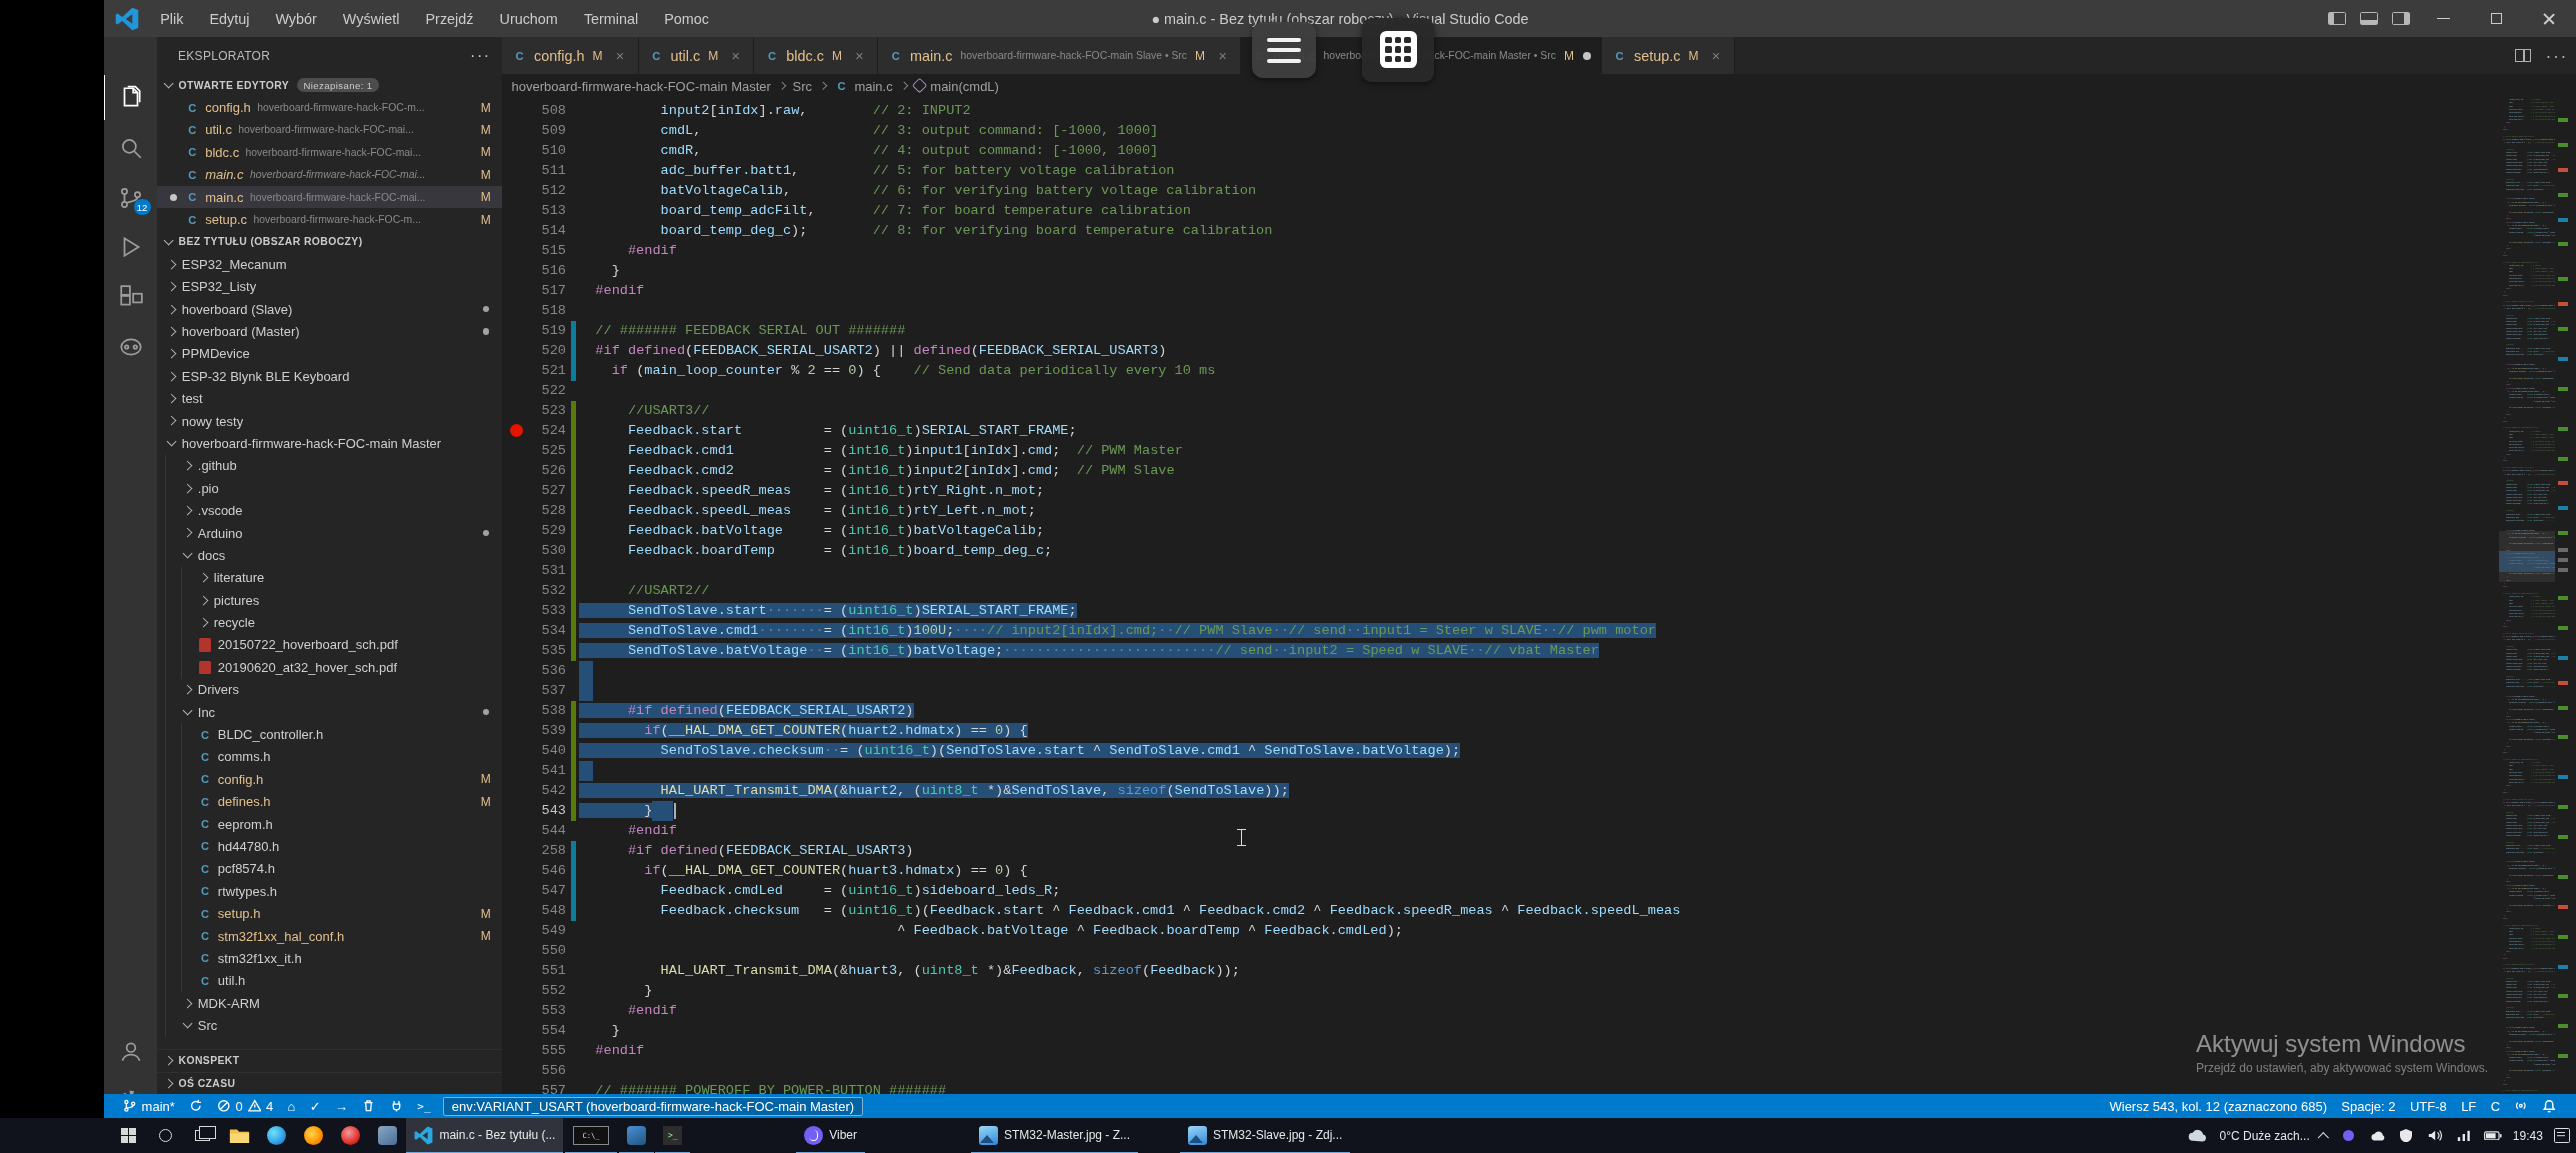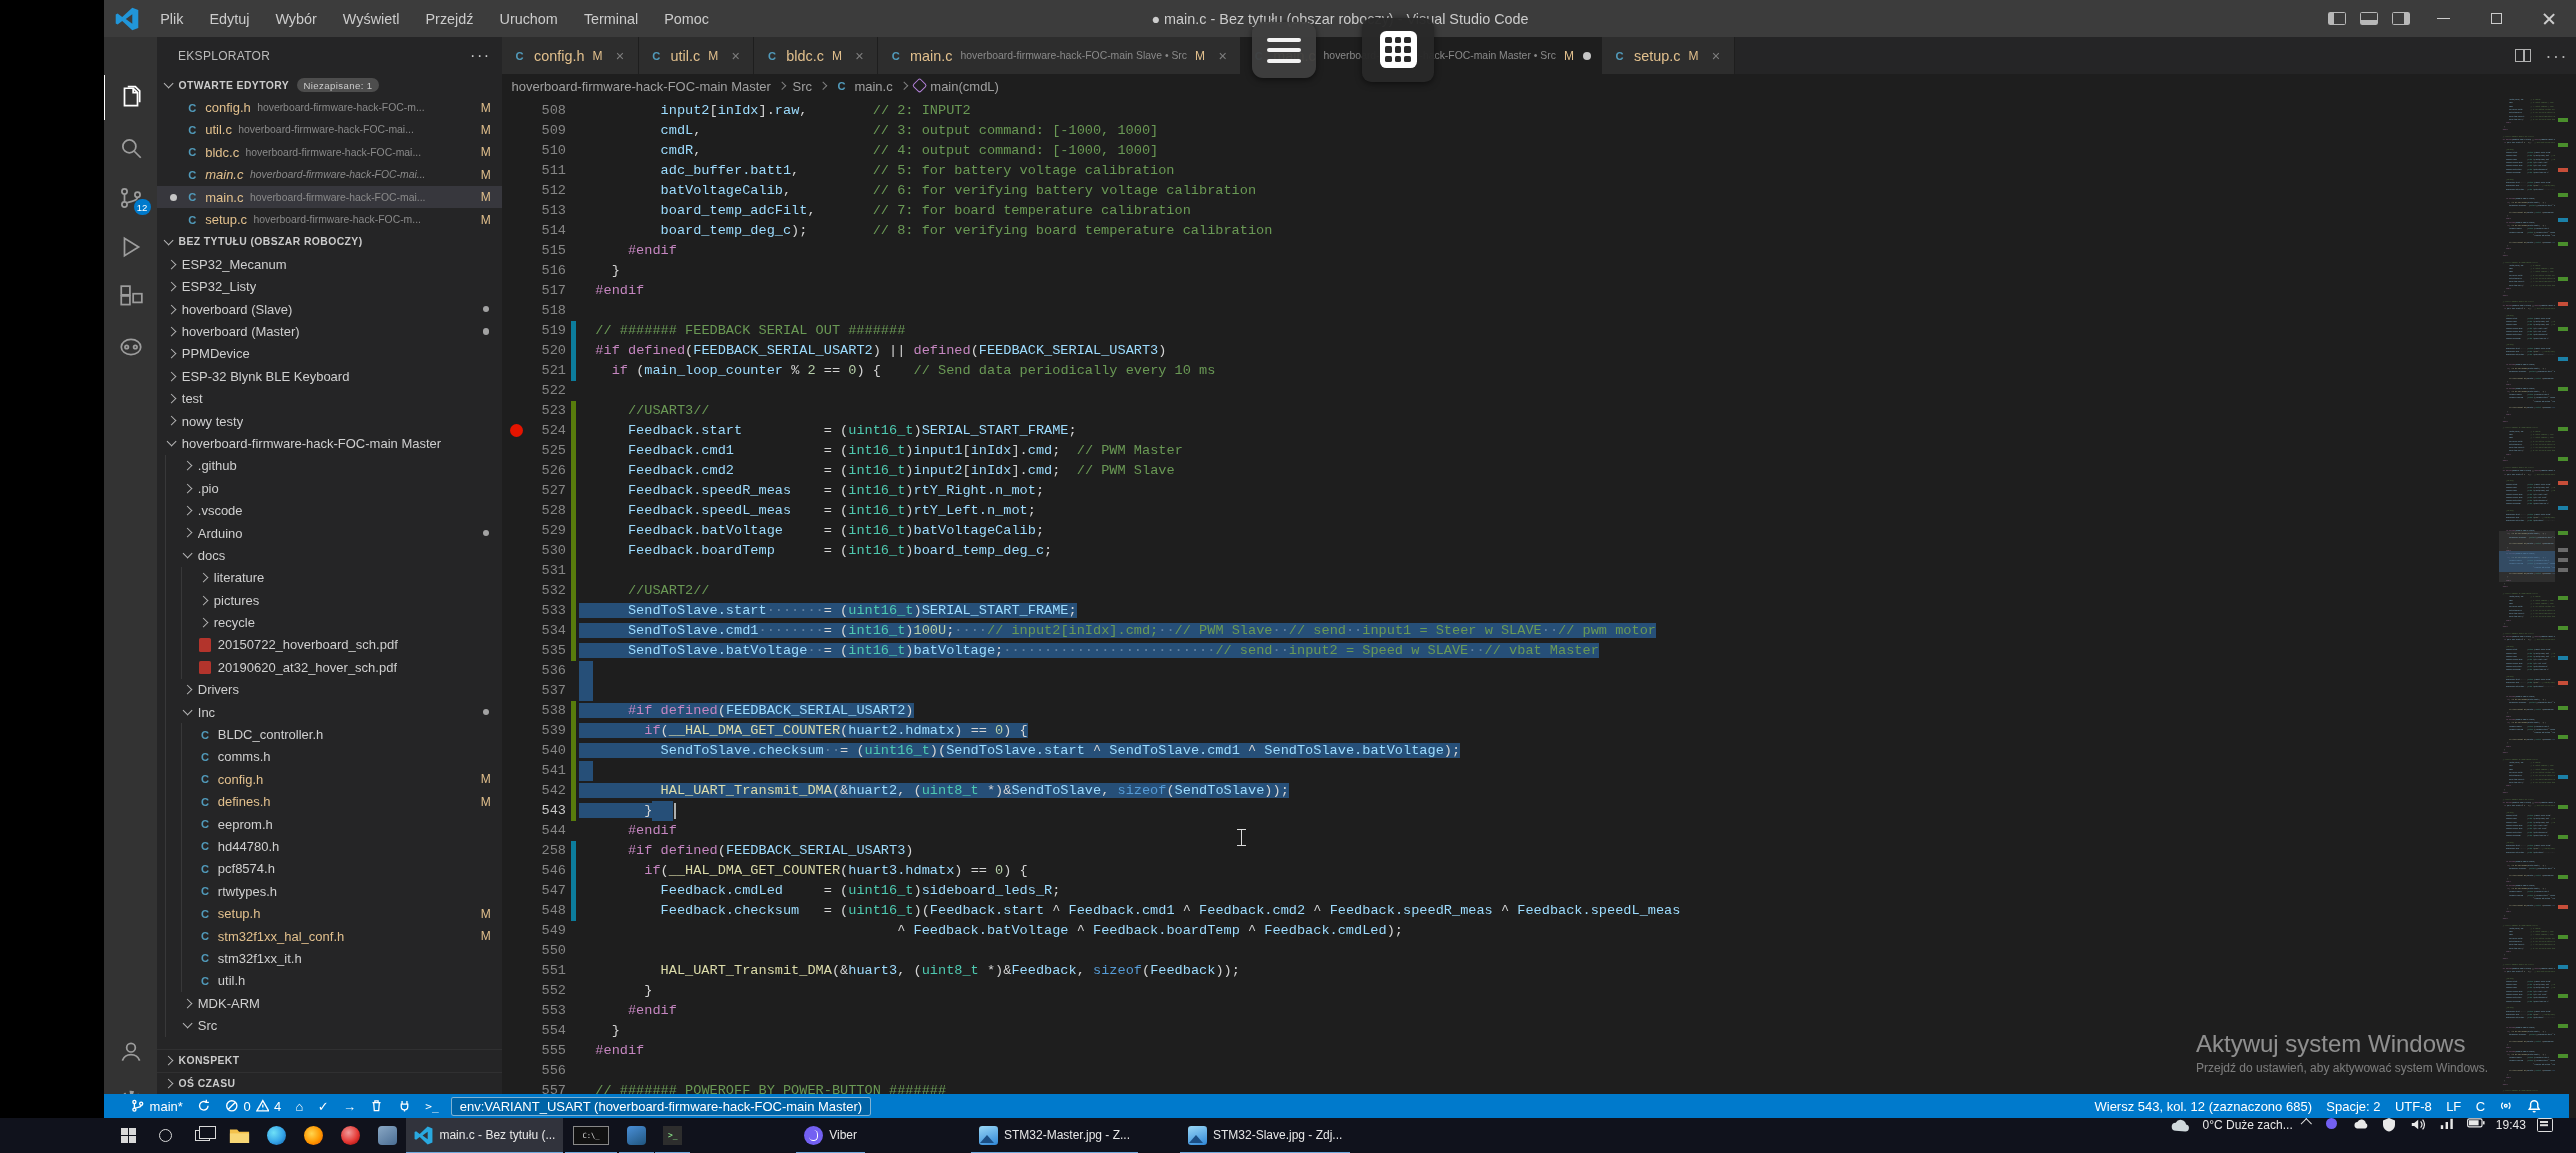--- a/index.html
+++ b/index.html
@@ -96,21 +96,21 @@
   .mm-inner{position:absolute;left:1.6px;top:0;width:320px;transform:scale(.17);transform-origin:0 0;font-family:"DejaVu Sans Mono","Liberation Mono",monospace;font-size:8px;line-height:19.5px;opacity:.75}
   .mml{white-space:pre;height:19.5px}
   .mm-slider{position:absolute;left:0;right:0;top:433px;height:51px;background:rgba(150,150,150,.14)}
   .mm-sel{position:absolute;left:0;right:0;top:453px;height:21px;background:rgba(58,110,165,.45)}
   .ruler{position:absolute;right:0;top:61px;width:21px;bottom:0;background:#1e1e1e}
   .rmark{position:absolute;left:3.2px;width:9.6px;height:4px}
   .ibeam{position:absolute;width:13px;height:21px;z-index:40;pointer-events:none}
   .ibeam::before{content:"";position:absolute;left:5.6px;top:2.4px;bottom:2.4px;width:1.6px;background:#dcdcdc}
   .ibeam::after{content:"";position:absolute;left:1.6px;top:1.6px;width:9.6px;height:1.6px;background:#dcdcdc;box-shadow:0 16px 0 #dcdcdc}
   
-  .statusbar{position:absolute;left:0;right:7px;bottom:0;height:24px;background:#007acc;color:#fff;display:flex;align-items:center;font-size:13px;padding:0 20px;white-space:nowrap}
+  .statusbar{position:absolute;left:0;right:0;bottom:0;height:24px;background:#007acc;color:#fff;display:flex;align-items:center;font-size:13px;padding:0 12px;white-space:nowrap}
   .sb-item{display:flex;align-items:center;gap:4.8px;padding:0 7.2px;height:100%}
   .sb-env{border:0.8px solid rgba(255,255,255,.5);background:rgba(0,0,0,.18);border-radius:2.4px;height:19px;margin-left:4.8px;padding:0 8px;display:flex;align-items:center}
   .sb-right{margin-left:auto;display:flex;align-items:center}
   .sb-ico{font-size:13px}
   .sb-svg{stroke:#fff;fill:none;stroke-width:1.6}
   
   .ov-burger{position:absolute;left:1252px;top:22.4px;width:64px;height:56px;border-radius:11.2px;background:rgba(62,62,62,.96);z-index:50;display:flex;flex-direction:column;justify-content:center;gap:6.4px;align-items:center;box-shadow:0 1.6px 6.4px rgba(0,0,0,.5)}
   .ov-burger i{display:block;width:34px;height:4px;border-radius:2.4px;background:#f2f2f2}
   .ov-grid{position:absolute;left:1362px;top:17.6px;width:72px;height:64px;border-radius:9.6px;background:rgba(40,40,40,.97);z-index:50;display:flex;align-items:center;justify-content:center;box-shadow:0 1.6px 6.4px rgba(0,0,0,.5)}
   .ov-grid .gsq{width:37px;height:37px;background:#fff;border-radius:6.4px;display:grid;grid-template-columns:repeat(3,1fr);grid-template-rows:repeat(3,1fr);padding:5.6px;gap:3.2px}
@@ -131,21 +131,21 @@
   .tview{width:14.4px;height:11.2px;border:1.6px solid #d9d9d9;position:relative}
   .tview::after{content:"";position:absolute;left:3.2px;top:-4.8px;width:14.4px;height:11.2px;border:1.6px solid #d9d9d9;background:#10121c}
   .circ{width:19px;height:19px;border-radius:50%}
   .sqi{width:19px;height:19px;border-radius:4px}
   .consql{width:36px;height:19px;background:#111;border:0.8px solid #888;color:#ddd;font-size:7.2px;font-family:"DejaVu Sans Mono",monospace;display:flex;align-items:center;justify-content:center}
   .termi{width:19px;height:19px;background:#2d2d2d;color:#8ef08e;font-size:8px;font-family:"DejaVu Sans Mono",monospace;display:flex;align-items:center;justify-content:center}
   .photosi{width:19px;height:19px;border-radius:3.2px;background:linear-gradient(160deg,#9ad8f7,#2f86d6);position:relative;overflow:hidden}
   .photosi::after{content:"";position:absolute;left:1.6px;bottom:1.6px;border-left:7.2px solid transparent;border-right:7.2px solid transparent;border-bottom:8.8px solid #1b4f86}
   .viberi{width:19px;height:19px;border-radius:50%;background:#7360f2;position:relative}
   .viberi::after{content:"";position:absolute;left:5.6px;top:4.8px;width:8px;height:9.6px;border:1.6px solid #fff;border-radius:0 6.4px 6.4px 6.4px;border-top:none;border-left:none}
-  .tray{margin-left:auto;display:flex;align-items:flex-start;gap:11.2px;padding-right:23px}
+  .tray{margin-left:auto;display:flex;align-items:center;gap:11.2px;padding-right:6px}
   .tray .wtxt{font-size:12px;white-space:nowrap}
   .chevup{width:8px;height:8px;border-left:1.6px solid #ddd;border-top:1.6px solid #ddd;transform:rotate(45deg) translateY(2.4px)}
   .tico{display:flex;align-items:center;justify-content:center;width:17.6px}
   .ttime{font-size:12px}
   .notif{width:16px;height:14.4px;border:1.6px solid #ddd;border-radius:1.6px;position:relative}
   .notif::after{content:"";position:absolute;left:1.6px;top:2.4px;width:8px;height:1.6px;background:#ddd;box-shadow:0 3.2px 0 #ddd}
   .leftstrip{position:absolute;left:0;top:0;width:104px;height:1153px;background:#000}
 </style>
 </head>
 <body>

